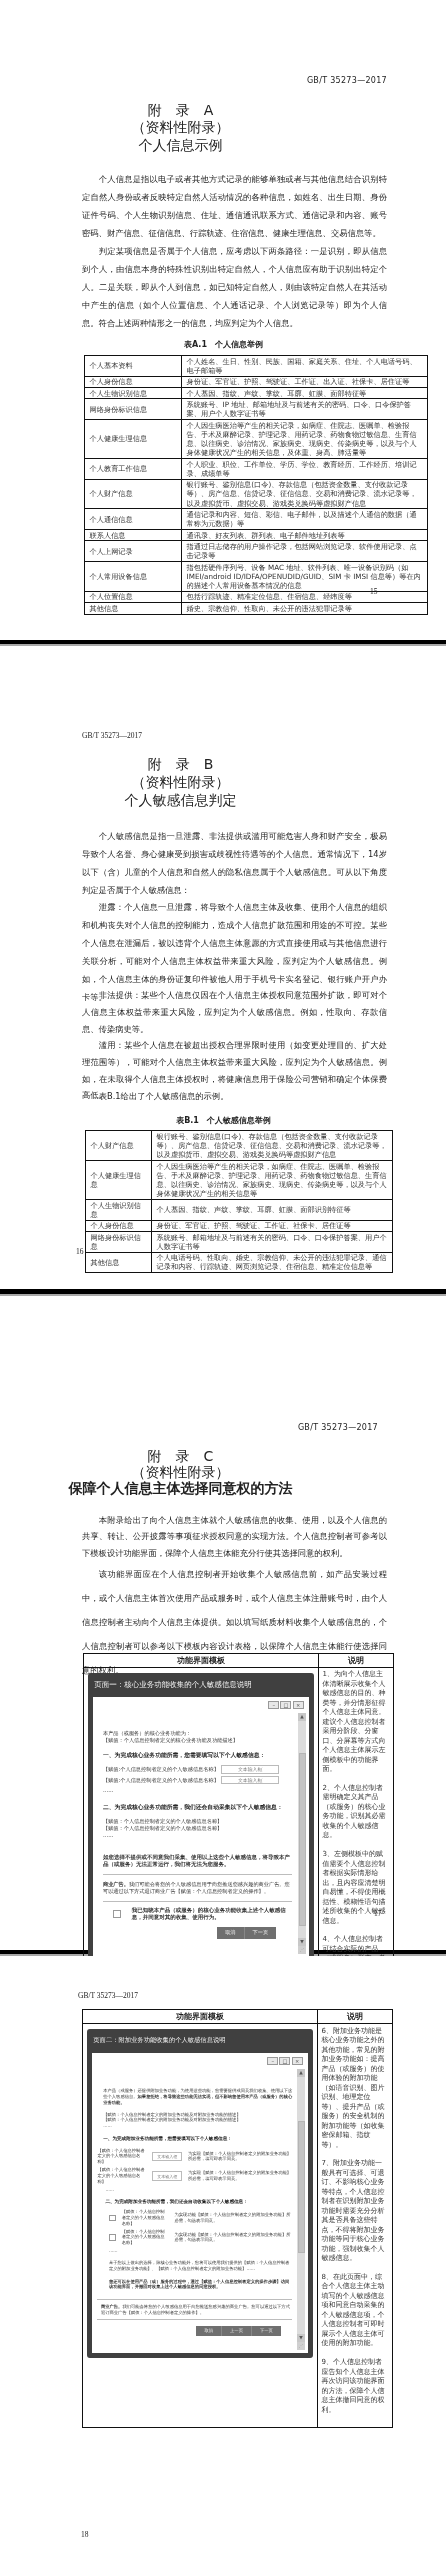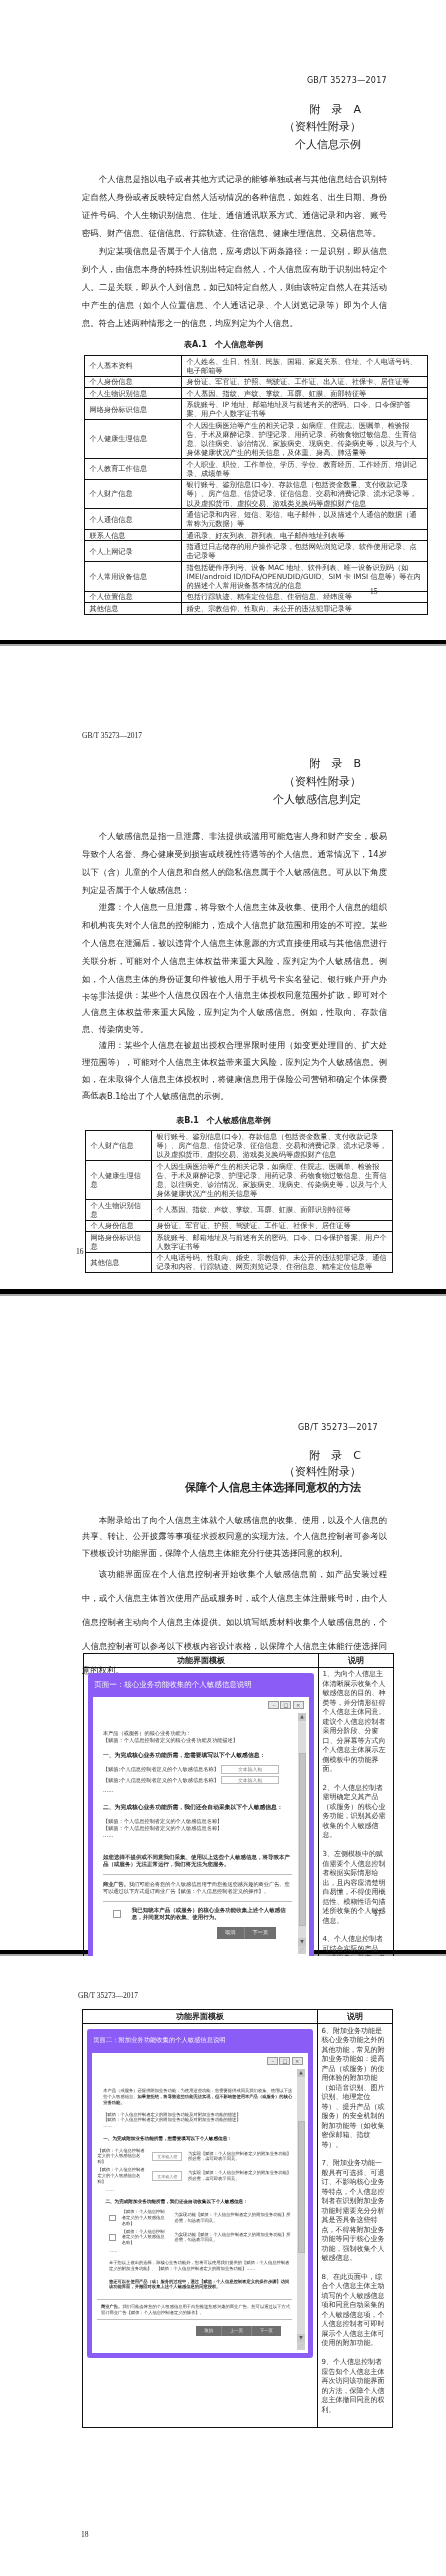--- a/index.html
+++ b/index.html
@@ -3,40 +3,40 @@
 <meta charset="utf-8">
 <style>
   * { box-sizing: border-box; margin: 0; padding: 0; }
   html, body { width: 447px; background: #ffffff; }
   body { font-family: "DejaVu Sans", "Liberation Sans", sans-serif; color: #1a1a1a; }
   .page { position: relative; width: 447px; background: #fff; }
   .sep { width: 447px; height: 6.3px; background: #000; border-bottom: 2.3px solid #a8a8a8; }
   .std { position: absolute; font-size: 8px; letter-spacing: 0.3px; color: #222; }
   .std.right { right: 60px; }
   .std.left { left: 82px; font-family: "Liberation Serif", serif; font-size: 7.5px; letter-spacing: 0; }
-  .heading { position: absolute; left: 0; width: 361px; text-align: right; font-size: 11px; line-height: 18px; color: #222; }
+  .heading { position: absolute; left: 0; width: 361px; text-align: center; font-size: 14px; line-height: 18px; color: #222; }
   .para { position: absolute; left: 82px; width: 305px; font-size: 8.3px; line-height: 18px; color: #222; text-indent: 16.7px; text-align: justify; }
   .caption { position: absolute; left: 0; width: 447px; text-align: center; font-size: 8px; font-weight: bold; color: #222; }
   table.info { position: absolute; left: 84px; width: 344px; border-collapse: collapse; font-size: 7.2px; color: #333; }
   table.info td { border: 0.6px solid #111; padding: 0.6px 4.6px; line-height: 9.2px; vertical-align: middle; }
   table.info td.k { width: 97px; }
   .pnum { position: absolute; font-family: "Liberation Serif", serif; font-size: 7.5px; color: #222; }
 
   
   .tpl { position: absolute; left: 83px; width: 311px; border: 0.6px solid #111; }
   .tpl .hdr { display: flex; height: 14.4px; border-bottom: 0.6px solid #111; }
   .tpl .hdr div { display: flex; align-items: center; justify-content: center; font-weight: bold; font-size: 8px; }
   .tpl .hdr .c1 { width: 235px; border-right: 0.6px solid #111; }
   .tpl .hdr .c2 { flex: 1; }
   .tpl .body { display: flex; }
   .tpl .body .c1 { width: 235px; border-right: 0.6px solid #111; padding: 4.6px 4px 7px 4px; }
   .tpl .body .c2 { flex: 1; padding: 2.3px 3.5px; font-size: 7px; line-height: 9.5px; color: #333; }
   .tpl .body .c2 p { margin-bottom: 9.2px; }
 
-  .frame { background: #8b5cf6; border-radius: 2.9px; padding: 0 4.6px 4.6px 4.6px; }
+  .frame { background: #404040; border-radius: 2.9px; padding: 0 4.6px 4.6px 4.6px; }
   .frame-title { color: #f2f2f2; font-size: 7.5px; height: 24px; display: flex; align-items: center; padding-left: 1.7px; }
   .win { background: #fff; position: relative; }
   .winbar { display: flex; justify-content: flex-end; padding: 4.6px 5.8px 0 0; gap: 1.2px; }
   .wbtn { width: 11px; height: 8px; border: 0.6px solid #999; background: #e8e8e8; font-size: 5.2px; display: flex; align-items: center; justify-content: center; color: #555; }
   .winbody { display: flex; }
   .content { flex: 1; padding: 16px 5.8px 5.8px 10.4px; font-size: 5.2px; line-height: 7px; color: #333; }
   .scroll { width: 8px; background: #dcdcdc; margin: 3.5px 3.5px 3.5px 0; position: relative; }
   .scroll .up, .scroll .down { position: absolute; left: 0; width: 8px; height: 8px; background: #c8c8c8; font-size: 4.6px; color: #555; display: flex; align-items: center; justify-content: center; }
   .scroll .up { top: 0; }
   .scroll .down { bottom: 8px; }

